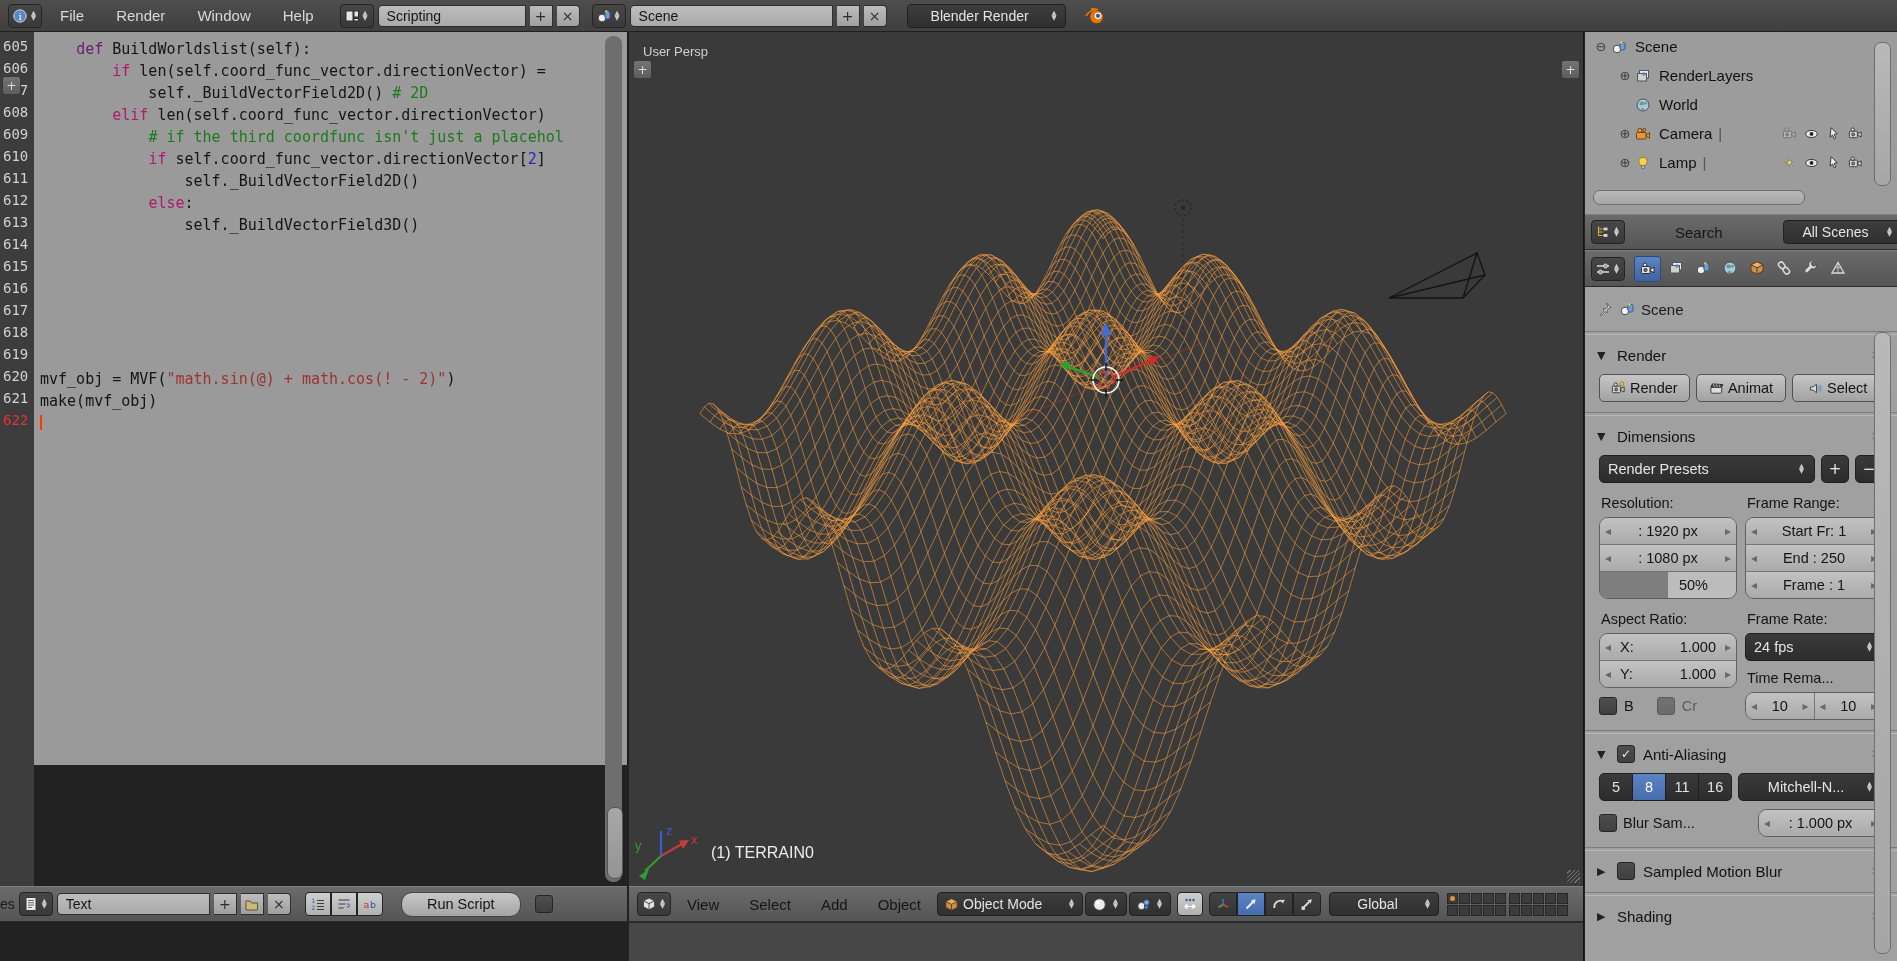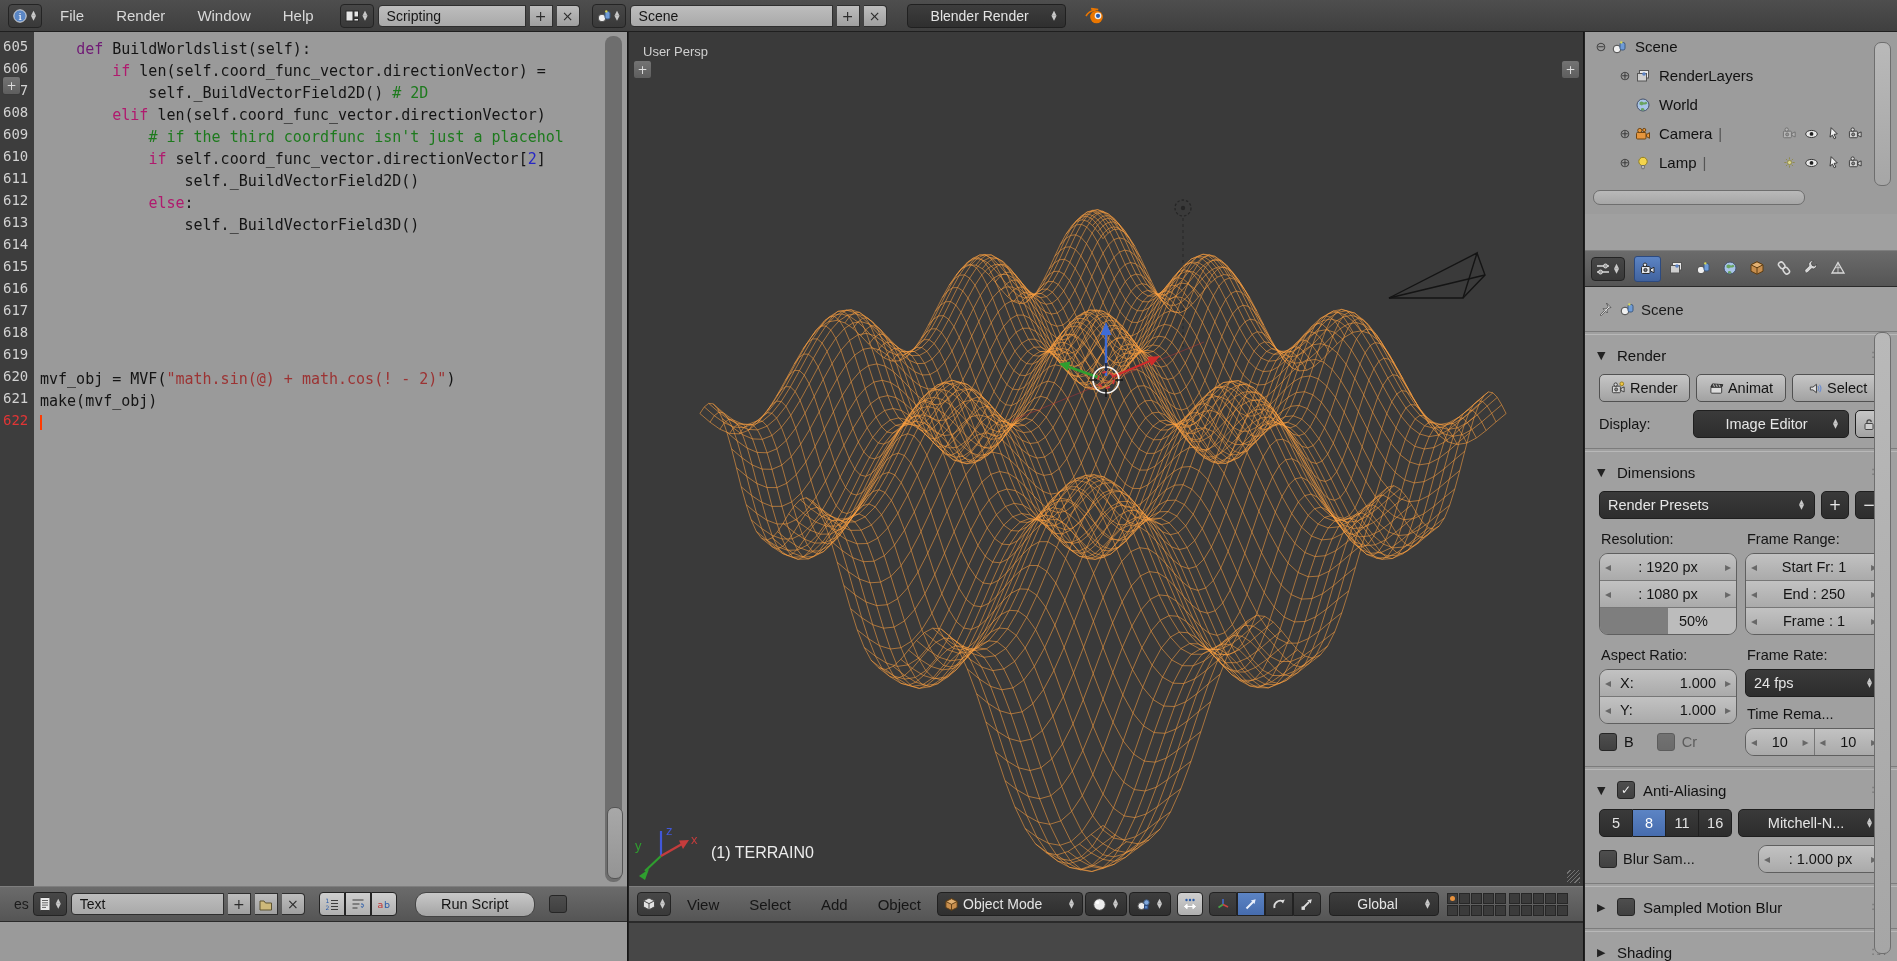--- a/index.html
+++ b/index.html
@@ -14,34 +14,34 @@
   .ibtn{display:flex;align-items:center;background:linear-gradient(#474747,#393939);border:1px solid #242424;border-radius:4px;height:22px;padding:0 3px;gap:1px;}
   .ud{display:inline-flex;flex-direction:column;justify-content:center;font-size:6.5px;line-height:5px;color:#c9c9c9;font-family:"DejaVu Sans",sans-serif;padding:0 2px;}
   .ud::before{content:"▲";}.ud::after{content:"▼";}
   .field{background:linear-gradient(#bdbdbd,#a9a9a9);border:1px solid #2e2e2e;border-radius:4px 0 0 4px;height:20px;display:flex;align-items:center;padding:0 8px;color:#161616;font-size:14px;}
   .fbtn{background:linear-gradient(#bdbdbd,#9f9f9f);border:1px solid #2e2e2e;border-left:none;height:20px;width:22px;display:flex;align-items:center;justify-content:center;color:#2c2c2c;font-size:14px;font-family:"DejaVu Sans",sans-serif;}
   .fbtn.last{border-radius:0 4px 4px 0;}
   .drop{background:linear-gradient(#3d3d3d,#2f2f2f);border:1px solid #202020;border-radius:4px;height:22px;display:flex;align-items:center;color:#e4e4e4;font-size:14px;padding:0 6px;gap:4px;}
   #stats{flex:1;overflow:hidden;white-space:nowrap;color:#cdcdcd;font-size:14.5px;padding-left:10px;}
   svg.ic{display:block;}
   
-  #texted{position:absolute;left:0;top:32px;width:628px;height:929px;background:#9a9a9a;border-right:1px solid #161616;box-sizing:border-box;}
+  #texted{position:absolute;left:0;top:32px;width:628px;height:733px;background:#9a9a9a;border-right:1px solid #161616;box-sizing:border-box;}
   #codewrap{position:absolute;left:0;top:0;width:100%;height:854px;overflow:hidden;}
   #gutter{position:absolute;left:0;top:0;width:34px;height:854px;background:#3d3d3d;}
   .ln{height:22px;line-height:22px;text-align:left;padding-left:3px;color:#d2d2d2;font:14px "DejaVu Sans Mono",monospace;}
   .ln.red{color:#e03535;}
   #code{position:absolute;left:40px;top:0;width:562px;height:854px;overflow:hidden;font:15px/22px "DejaVu Sans Mono",monospace;white-space:pre;color:#141414;}
   #gutter,#code{padding-top:6px;box-sizing:border-box;}
   .cl{height:22px;}
   .k1{color:#701a75;}.k2{color:#b01a6e;}.c{color:#1d7a1d;}.s{color:#9c3333;}.n{color:#2727c4;}
   .cursor{display:inline-block;width:2px;height:15px;background:#ff3a00;vertical-align:-2px;}
   #edscroll{position:absolute;right:5px;top:4px;width:17px;height:846px;background:#6e6e6e;border-radius:8px;}
   #edthumb{position:absolute;left:1.5px;top:771px;width:14px;height:70px;background:linear-gradient(#a8a8a8,#949494);border-radius:7px;border:1px solid #555;}
   .plustab{position:absolute;width:17px;height:17px;background:linear-gradient(#737373,#5e5e5e);border:1px solid #3a3a3a;border-radius:3px;color:#ddd;font:12px "DejaVu Sans",sans-serif;display:flex;align-items:center;justify-content:center;}
-  #tedfooter{position:absolute;left:0;top:854px;width:100%;height:36px;gap:4px;padding:0 14px;}
+  #tedfooter{position:absolute;left:0;top:854px;width:100%;height:36px;gap:4px;padding:0 0;}
   #consbar{position:absolute;left:0;top:890px;width:100%;height:39px;gap:4px;padding:0 10px;border-top:1px solid #2a2a2a;}
   .lbtn{background:linear-gradient(#c8c8c8,#a4a4a4);border:1px solid #444;border-radius:11px;height:23px;display:flex;align-items:center;justify-content:center;padding:0 14px;color:#141414;font-size:14.5px;}
   .tgl{width:24px;height:22px;background:linear-gradient(#4a4a4a,#3b3b3b);border:1px solid #242424;display:flex;align-items:center;justify-content:center;}
   .tgl.lt{background:linear-gradient(#cfcfcf,#b0b0b0);}
   .tgl.first{border-radius:4px 0 0 4px;}.tgl.last{border-radius:0 4px 4px 0;}
   .partial{color:#1c1c1c;font-size:14px;}
   
   #view3d{position:absolute;left:629px;top:32px;width:955px;height:929px;background:#3a3a3a;border-right:1px solid #161616;box-sizing:border-box;}
   #vpcontent{position:absolute;left:0;top:0;width:955px;height:854px;overflow:hidden;}
   #vplabel{position:absolute;left:14px;top:12px;color:#d0d0d0;font-size:13px;}
@@ -531,20 +531,38 @@
                   <circle cx="5.5" cy="9" r="1.6" fill="#8b8b8b" stroke="#3a3a3a"></circle>
                 </svg>
               </span>
             </span>
           </div>
         </div>
       <div id="outvscroll"></div>
       <div id="outhscroll"></div>
     </div>
 
+    <div id="outheader" class="bar">
+      <div class="ibtn">
+        <span>
+            <svg class="ic" width="16" height="16">
+              <path d="M3.5 2.5v9M3.5 5h4M3.5 8h4M3.5 11.5h4" stroke="#e0b23c" fill="none"></path>
+              <rect x="8.5" y="3.6" width="4" height="2.8" fill="#d9d9d9"></rect>
+              <rect x="8.5" y="10" width="4" height="2.8" fill="#d9d9d9"></rect>
+            </svg>
+          </span>
+        <span class="ud"></span>
+      </div>
+      <span class="menu dk"></span>
+      <span class="menu dk">Search</span>
+      <div class="drop" style="width:104px;margin-left:auto;margin-right:-10px">
+        <span style="flex:1;text-align:center">All Scenes</span>
+          <span class="ud"></span>
+      </div>
+    </div>
 
     <div id="propsheader" class="bar">
       <div class="ibtn">
         <span>
             <svg class="ic" width="16" height="16">
               <path d="M2 5h12M2 11h12" stroke="#d9d9d9" stroke-width="1.6"></path>
               <circle cx="10.5" cy="5" r="2" fill="#9a9a9a" stroke="#d9d9d9"></circle>
               <circle cx="5.5" cy="11" r="2" fill="#9a9a9a" stroke="#d9d9d9"></circle>
             </svg>
           </span>
@@ -654,33 +672,20 @@
             <span>Animat</span>
           </div>
           <div class="btn3">
             <svg class="ic" width="15" height="15" viewBox="0 0 16 16">
               <path d="M2.5 6.5h2.8L9 3.5v9L5.3 9.5H2.5z" fill="#e0e0e0" stroke="#3a3a3a"></path>
               <path d="M10.5 5.5q2 2.5 0 5M12.3 4q3 4 0 8" fill="none" stroke="#6f8fd0" stroke-width="1.2"></path>
             </svg>
             <span>Select</span>
           </div>
         </div>
-      <div class="prow">
-        <span class="plabel" style="width:88px">Display:</span>
-        <div class="ddrop">
-          <span style="flex:1;text-align:center">Image Editor</span>
-            <span class="ud"></span>
-        </div>
-        <div class="sqbtn" style="background:linear-gradient(#c6c6c6,#a2a2a2)">
-          <svg class="ic" width="14" height="14">
-              <rect x="3" y="6.5" width="8" height="6" rx="1" fill="#cfcfcf" stroke="#444"></rect>
-              <path d="M5 6.5V5a2.1 2.1 0 0 1 4.2 0" fill="none" stroke="#444" stroke-width="1.2"></path>
-            </svg>
-        </div>
-      </div>
       <div class="divider"></div>
 
       <div class="phead">
         <span class="tri">▼</span>
         <span>Dimensions</span>
         <span class="grip">∷∷</span>
       </div>
       <div class="prow">
         <div class="ddrop">
           <span style="flex:1">Render Presets</span>

